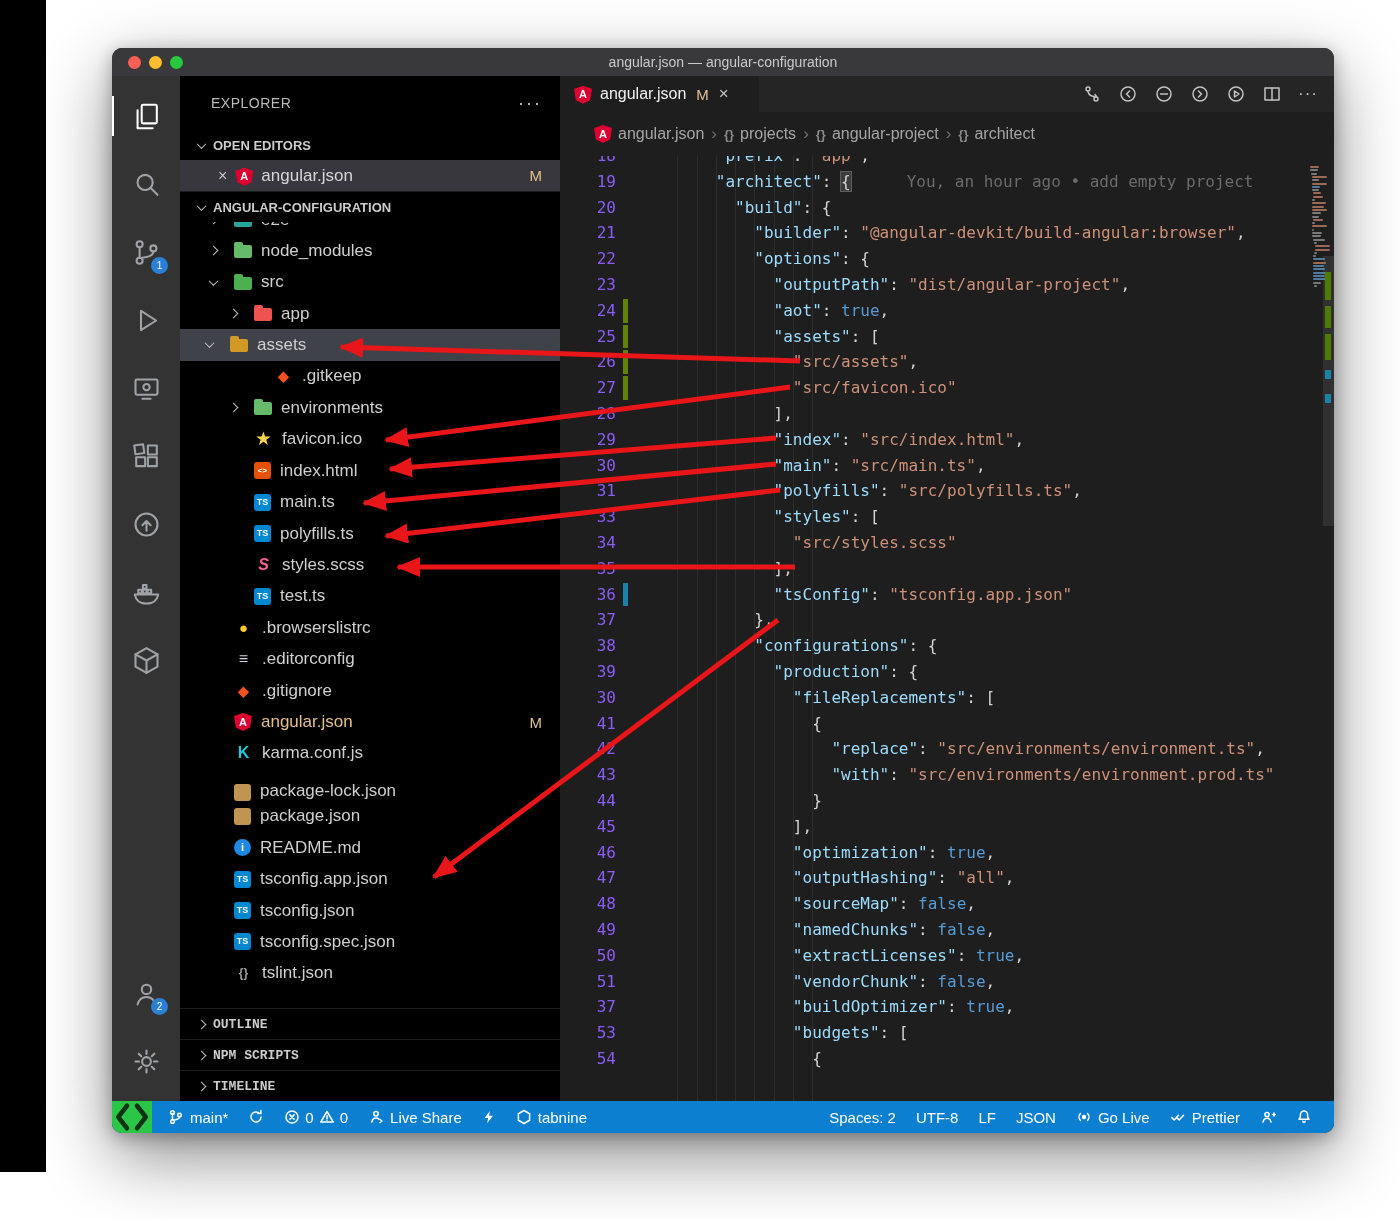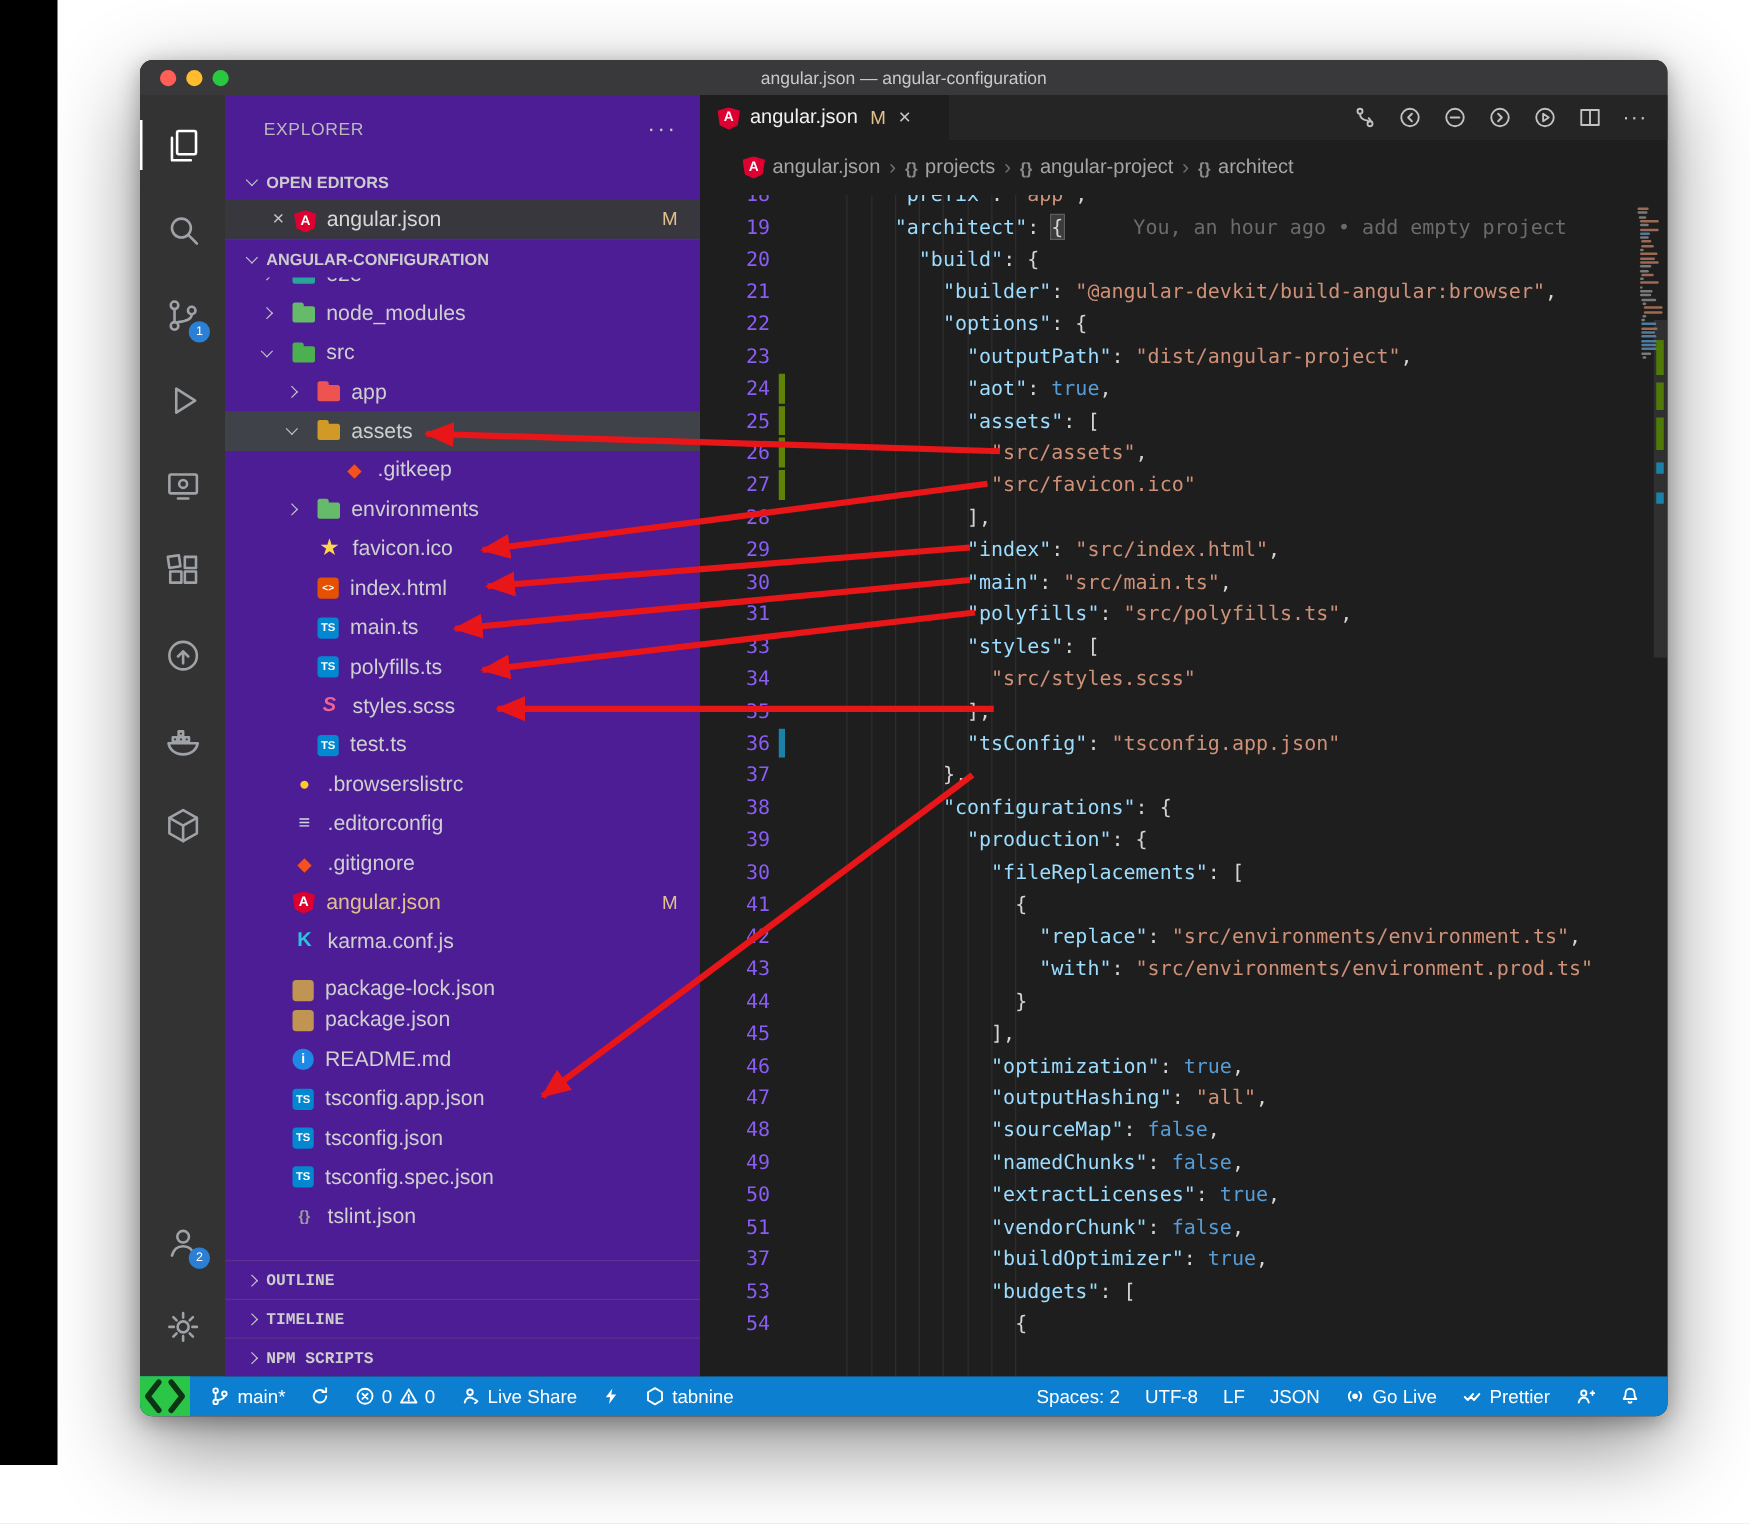--- a/index.html
+++ b/index.html
@@ -26,21 +26,21 @@
   .ab-spacer{flex:1;}
   .ab-item{height:68px;display:flex;align-items:center;justify-content:center;position:relative;
     color:#9fa3a8;cursor:pointer;}
   .ab-item.active{color:#ffffff;}
   .ab-item.active::before{content:"";position:absolute;left:0;top:14px;bottom:14px;width:2px;background:#fff;}
   .ab-badge{position:absolute;right:12px;bottom:12px;min-width:17px;height:17px;border-radius:9px;
     background:#2b7fd4;color:#fff;font-size:10px;display:flex;align-items:center;justify-content:center;padding:0 4px;}
   .ab-item svg{width:33px;height:33px;}
 
   
-  .sidebar{width:380px;background:#4c1d95;flex:none;display:flex;flex-direction:column;
+  .sidebar{width:380px;background:#000000;flex:none;display:flex;flex-direction:column;
     overflow:hidden;color:#cccccc;position:relative;}
   .sb-title{height:54px;flex:none;display:flex;align-items:center;padding:0 18px 0 31px;
     font-size:14px;letter-spacing:.5px;color:#bbbbbb;}
   .sb-title .dots{margin-left:auto;color:#c5c5c5;font-size:18px;letter-spacing:2px;cursor:pointer;}
   .sb-sect{height:30px;flex:none;display:flex;align-items:center;gap:8px;padding:0 12px 0 18px;
     font-size:13px;font-weight:700;color:#cccccc;cursor:pointer;}
   .sb-sect.ws{height:31px;border-top:1px solid rgba(80,80,80,.35);}
   .chev{width:7px;height:7px;border-right:1.6px solid #c2c2c2;border-bottom:1.6px solid #c2c2c2;
     display:inline-block;flex:none;}
   .chev.down{transform:rotate(45deg) translate(-1px,-1px);}
@@ -271,21 +271,21 @@
             <span class="fic folder" style="--c: #4caf50;"></span>
             <span class="tlabel">src</span>
           </div>
           <div class="tree-row" style="padding-left: 50px;">
             <span class="tchev-slot">
               <span class="chev right"></span>
             </span>
             <span class="fic folder" style="--c: #ef5350;"></span>
             <span class="tlabel">app</span>
           </div>
-          <div class="tree-row selected" style="padding-left: 50px;">
+          <div class="tree-row selected" style="padding-left: 26px;">
             <span class="tchev-slot">
               <span class="chev down"></span>
             </span>
             <span class="fic folder" style="--c: #d19a26;"></span>
             <span class="tlabel">assets</span>
           </div>
           <div class="tree-row" style="padding-left: 70px;">
             <span class="tchev-slot">
               <span class="chev none"></span>
             </span>
@@ -428,25 +428,25 @@
           </div>
         </div>
 
       <div class="sb-bottom">
         <div class="sb-sect">
           <span class="chev right"></span>
           <span>OUTLINE</span>
         </div>
         <div class="sb-sect">
           <span class="chev right"></span>
-          <span>TIMELINE</span>
+          <span>NPM SCRIPTS</span>
         </div>
         <div class="sb-sect">
           <span class="chev right"></span>
-          <span>NPM SCRIPTS</span>
+          <span>TIMELINE</span>
         </div>
       </div>
     </div>
 
     <div class="editor">
       <div class="tabbar">
         <div class="tab">
           <span id="tab-icon"><span class="fic shield" style="background: rgb(221, 0, 49); color: rgb(255, 255, 255);">A</span></span>
           <span class="tab-label">angular.json</span>
           <span class="badge-m" style="margin-left:2px">M</span>

